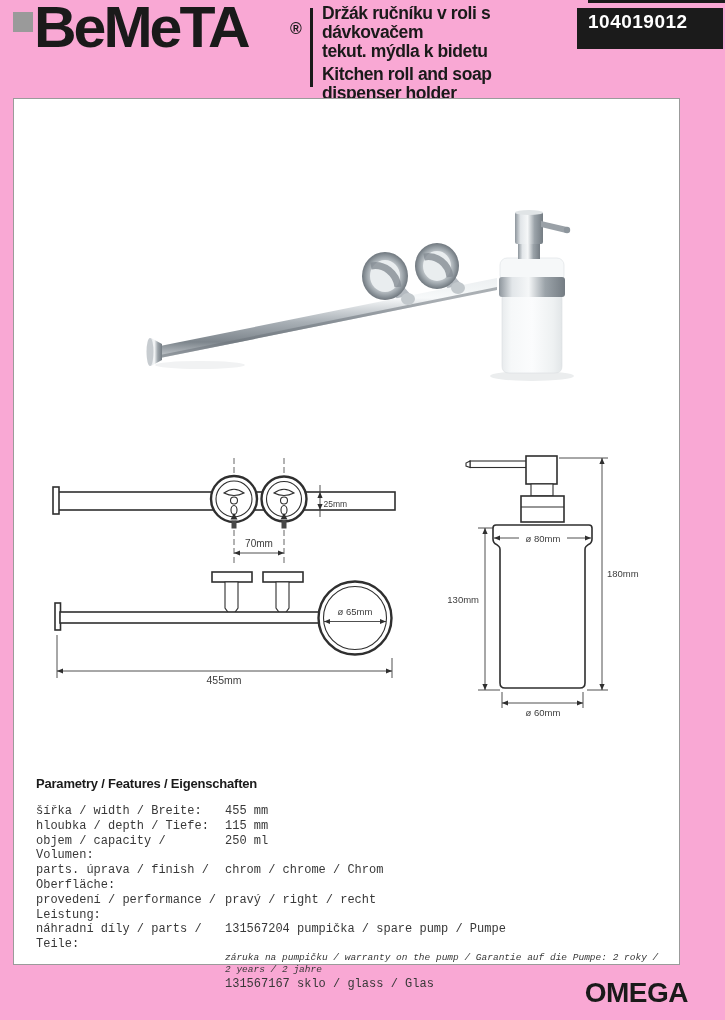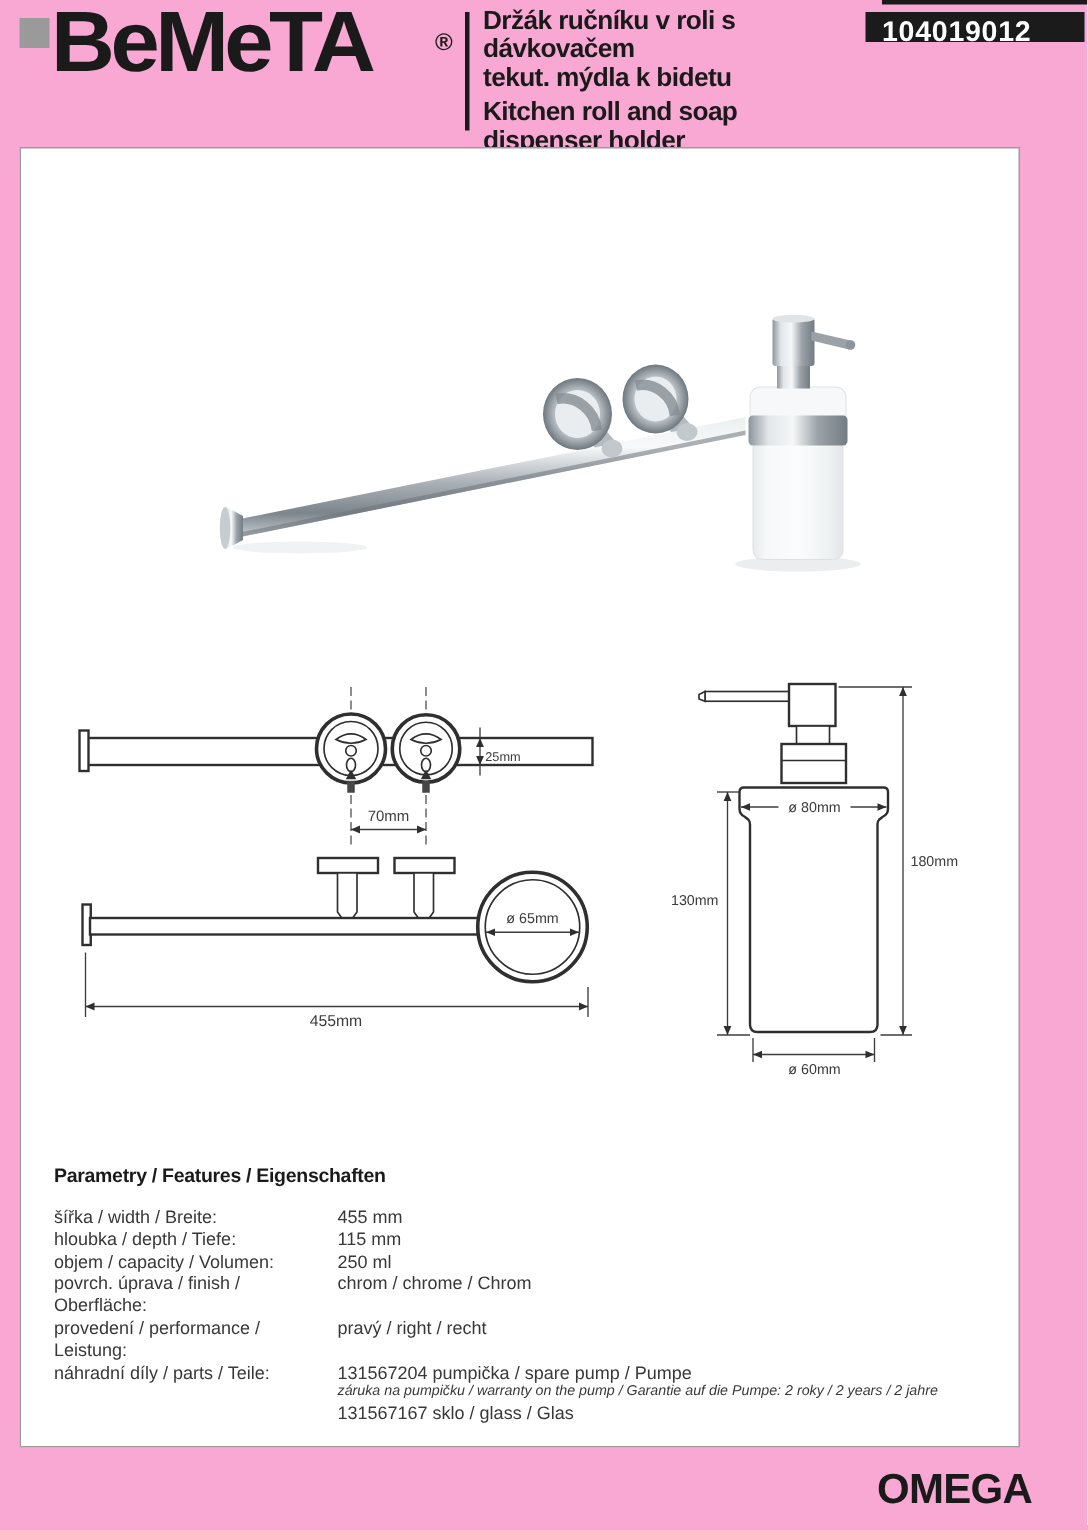--- a/index.html
+++ b/index.html
@@ -13,32 +13,32 @@
     position:absolute; left:34px; top:-2px; font-size:59px; font-weight:bold;
     letter-spacing:-3px; color:#1a1a1a; line-height:60px; transform:scaleY(0.97);
   }
   .logo-reg { position:absolute; left:290px; top:20px; font-size:16px; font-weight:bold; }
   .header-divider { position:absolute; left:310px; top:8px; width:2.5px; height:79px; background:#1a1a1a; }
   .title-block { position:absolute; left:322px; top:4px; width:250px; font-weight:bold; font-size:17.5px; line-height:19px; letter-spacing:-0.4px; }
   .title-line.en { margin-top:4px; }
   .title-line.de { margin-top:4px; }
   .code-strip { position:absolute; left:588px; top:0; width:137px; height:3px; background:#1b1b1b; }
   .code-box {
-    position:absolute; left:577px; top:8px; width:146px; height:20px; background:#1b1b1b;
+    position:absolute; left:577px; top:8px; width:146px; height:41px; background:#1b1b1b;
     color:#fff; font-weight:bold; font-size:19px; line-height:27px; padding-left:11px;
     box-sizing:border-box; letter-spacing:0.5px;
   }
   
   .main-box { position:absolute; left:13px; top:98px; width:667px; height:867px; border:1.5px solid #9b9b9b; box-sizing:border-box; background:#fff; }
   .photo-svg { position:absolute; left:140px; top:195px; }
   .drawing-svg { position:absolute; left:30px; top:450px; }
   
   .params { position:absolute; left:36px; top:776px; width:630px; color:#383838; }
   .params-heading { font-size:13px; font-weight:bold; color:#1a1a1a; margin:0 0 13px 0; letter-spacing:-0.2px; }
-  .p-row { display:flex; font-size:12px; line-height:14.8px; }
+  .p-row { display:flex; font-size:12px; line-height:14.8px;font-family:Liberation Mono, monospace; }
   .p-label { flex:0 0 189px; width:189px; }
   .p-value { flex:1; }
   .p-row.note { font-style:italic; font-size:9.5px; line-height:12.5px; }
   
   .omega { position:absolute; right:37px; top:977px; font-size:28px; font-weight:bold; letter-spacing:-0.5px; color:#1a1a1a;text-align:center; }
   
   .dw { stroke:#2f2f2f; fill:none; }
   .ol  { stroke-width:2.4; }
   .ol2 { stroke-width:1.6; }
   .ol3 { stroke-width:1.1; }
@@ -237,21 +237,21 @@
     </div>
     <div class="p-row">
       <span class="p-label">hloubka / depth / Tiefe:</span>
       <span class="p-value">115 mm</span>
     </div>
     <div class="p-row">
       <span class="p-label">objem / capacity  / Volumen:</span>
       <span class="p-value">250 ml</span>
     </div>
     <div class="p-row">
-      <span class="p-label">povrch. úprava / finish / Oberfläche:</span>
+      <span class="p-label">parts. úprava / finish / Oberfläche:</span>
       <span class="p-value">chrom / chrome / Chrom</span>
     </div>
     <div class="p-row">
       <span class="p-label">provedení / performance / Leistung:</span>
       <span class="p-value">pravý / right / recht</span>
     </div>
     <div class="p-row">
       <span class="p-label">náhradní díly / parts / Teile:</span>
       <span class="p-value">131567204  pumpička / spare pump / Pumpe</span>
     </div>

